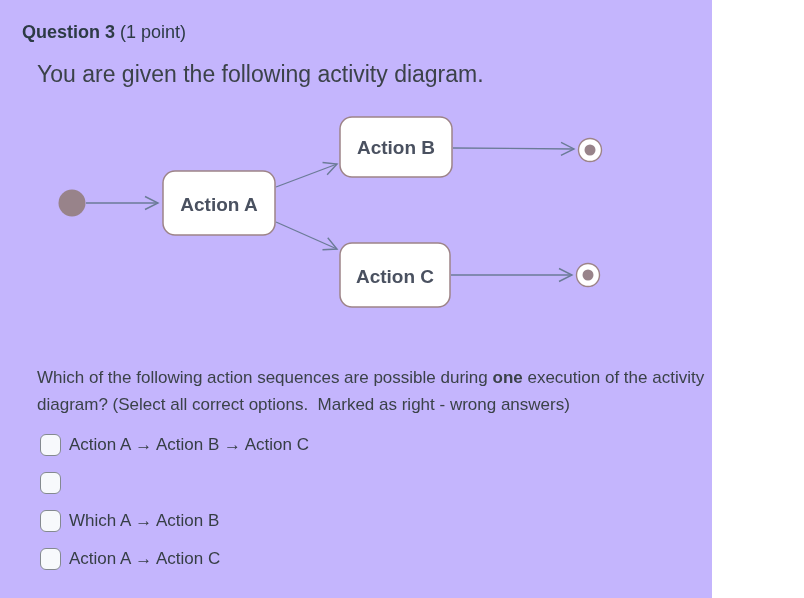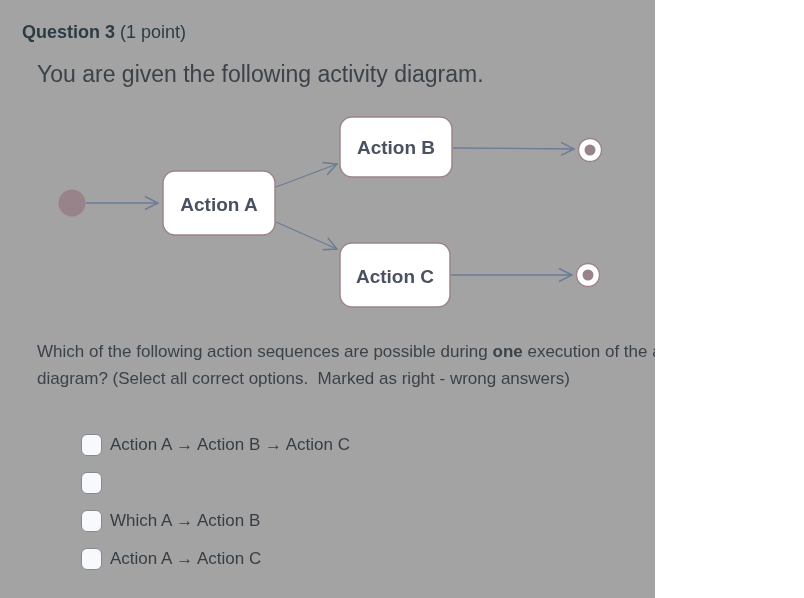--- a/index.html
+++ b/index.html
@@ -1,20 +1,20 @@
 <!DOCTYPE html>
 <html><head>
 <meta charset="utf-8">
 <style>
   html, body { margin: 0; padding: 0; background: #ffffff; }
   .page {
     position: relative;
-    width: 655px;
+    width: 712px;
     height: 598px;
-    background: #a3a3a3;
+    background: #c4b5fd;
     font-family: "Liberation Sans", sans-serif;
     color: #2d3b45;
     overflow: hidden;
   }
   .header {
     position: absolute;
     left: 22px;
     top: 22px;
     font-size: 18px;
     color: #2d3b45;
@@ -37,39 +37,38 @@
   }
   .diagram-svg text {
     font-family: "Liberation Sans", sans-serif;
     font-weight: bold;
     font-size: 19px;
     fill: #4a5160;
   }
   .question {
     position: absolute;
     left: 37px;
-    top: 338px;
+    top: 364px;
     width: 706px;
     font-size: 17px;
     line-height: 27px;
     color: #3b4249;
   }
   .question span { white-space: pre-wrap; }
   .question .bold { font-weight: bold; }
   .options {
     position: absolute;
     left: 40px;
     top: 433px;
   }
   .option-row {
     display: flex;
     align-items: center;
     height: 24px;
     margin-bottom: 14px;
-    margin-left: 41px;
   }
   .checkbox {
     width: 21px;
     height: 22px;
     border: 1px solid #848a90;
     border-radius: 6px;
     background: #f7f9fc;
     box-sizing: border-box;
     margin-right: 8px;
     flex: 0 0 auto;

